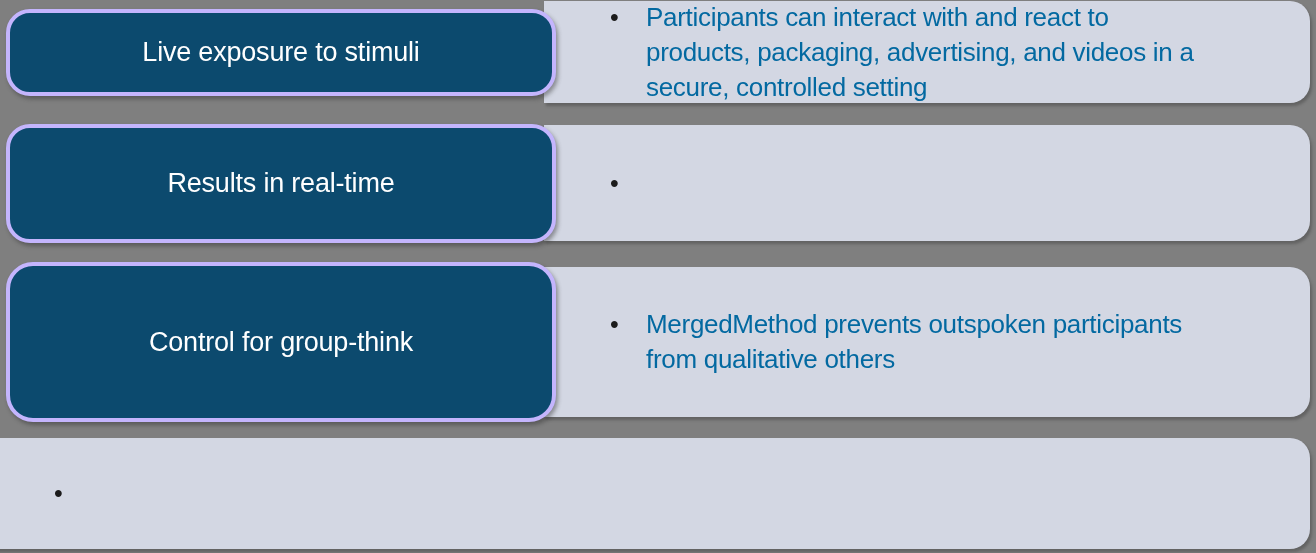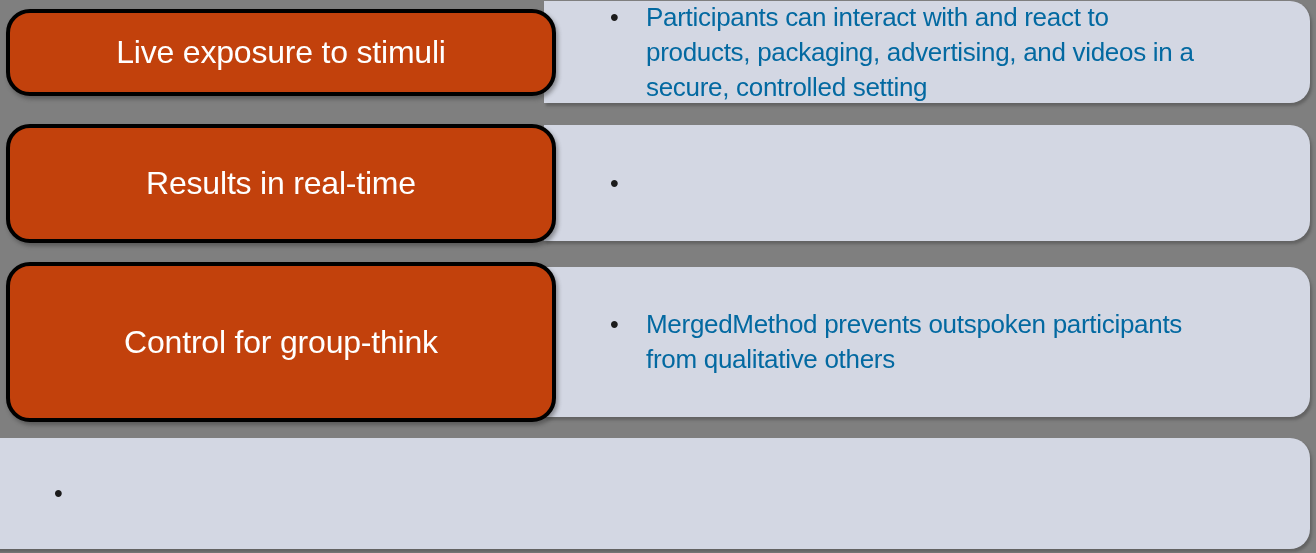--- a/index.html
+++ b/index.html
@@ -13,35 +13,35 @@
   .row { display: flex; align-items: center; position: relative; }
   .r1 { height: 104px; margin-top: 0; }
   .r2 { height: 120px; margin-top: 19px; }
   .r3 { height: 160px; margin-top: 19px; }
   .r4 { height: 120px; margin-top: 11px; }
 
   .box {
     flex: none;
     width: 542px;
     margin-left: 6px;
-    background: #c2410c;
-    border: 4px solid #000000;
+    background: #0c4a6e;
+    border: 4px solid #c4b5fd;
     border-radius: 24px;
     display: flex; align-items: center; justify-content: center;
     color: #FFFFFF;
-    font-size: 32px;
+    font-size: 27px;
     letter-spacing: -0.2px;
     z-index: 2;
     position: relative;
     box-shadow: 2px 3px 4px rgba(45,45,45,0.45);
     text-align: center;
   }
   .r1 .box { height: 79px; }
   .r2 .box { height: 111px; }
-  .r3 .box { height: 152px; }
+  .r3 .box { height: 152px; border-radius: 27px; }
   .r4 .box { height: 111px; }
 
   .panel {
     flex: 1;
     margin-left: -12px;
     margin-right: 6px;
     background: #D3D7E3;
     border-radius: 0 20px 20px 0;
     display: flex; align-items: center;
     z-index: 1;

